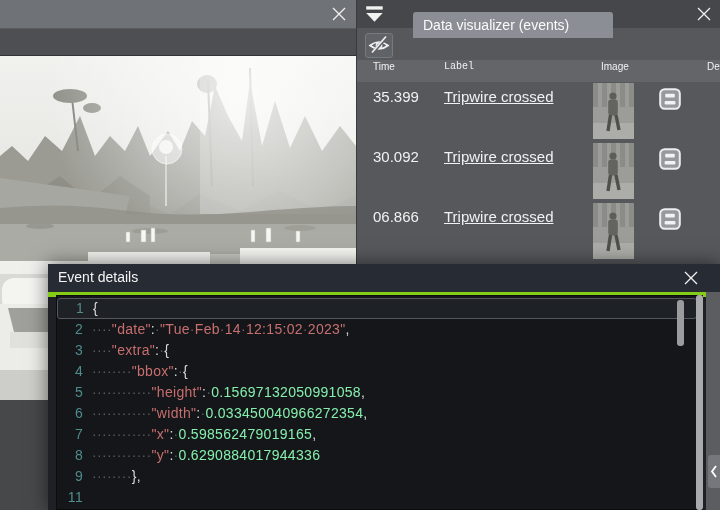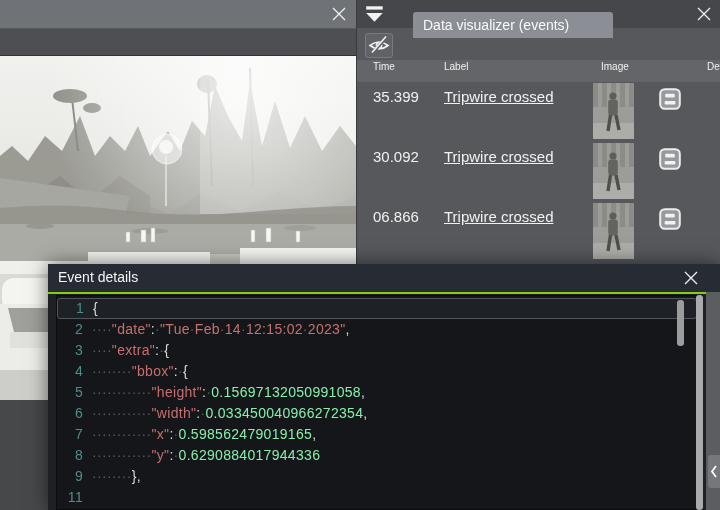--- a/index.html
+++ b/index.html
@@ -23,31 +23,31 @@
   
   #right-panel{left:356px;top:0;width:364px;height:510px;background:#57585c;border-left:1px solid #3a3b3e;}
   #tabbar{left:0;top:0;width:364px;height:28px;background:#45474a;}
   #collapse-btn{left:7px;top:5px;width:22px;height:18px;cursor:pointer;}
   #viz-tab{left:36px;top:12px;width:200px;height:26px;background:#8b8f95;border-radius:3px 3px 0 0;
            color:#fafafa;font-size:14px;line-height:26px;padding-left:10px;box-sizing:border-box;cursor:pointer;margin-left:20px;}
   #viz-close{right:10px;top:7px;width:14px;height:14px;cursor:pointer;}
   #hide-btn{left:8px;top:33px;width:26px;height:23px;background:#5f6266;border:1px solid #76797d;border-radius:3px;cursor:pointer;}
   #table-header{left:0;top:60px;width:364px;height:22px;background:#646569;color:#f2f2f2;font-size:10px;}
   #table-header span{position:absolute;top:1px;}
-  .col-time{left:16px;} .col-label{left:87px;} .col-image{left:236px;margin-left:8px;} .col-details{left:302px;margin-left:48px;}
+  .col-time{left:16px;} .col-label{left:87px;font-family:Liberation Mono, monospace;} .col-image{left:236px;margin-left:8px;} .col-details{left:302px;margin-left:48px;}
   #event-table-body{left:0;top:82px;width:364px;height:428px;}
   .event-row{position:absolute;left:0;width:316px;height:60px;}
   .event-time,.event-label{position:absolute;top:6px;color:#f1f1f1;font-size:15px;}
   .event-time{left:16px;} .event-label{left:87px;text-decoration:underline;}
   .thumb{position:absolute;left:236px;top:1px;width:41px;height:56px;cursor:pointer;}
   .details-btn{position:absolute;left:302px;top:6px;width:22px;height:22px;cursor:pointer;background:none;border:none;padding:0;}
 
   
   #event-panel{left:48px;top:264px;width:672px;height:246px;background:#1e2025;box-shadow:0 0 18px rgba(0,0,0,.55);}
-  #event-titlebar{left:0;top:0;width:672px;height:28px;background:#272b33;border-bottom:2px solid #84cc16;}
+  #event-titlebar{left:0;top:0;width:672px;height:28px;background:#272b33;border-bottom:5px solid #84cc16;}
   #event-title{left:10px;top:5px;color:#f4f4f4;font-size:14px;}
   #event-close{left:636px;top:7px;width:14px;height:14px;cursor:pointer;}
   #code-area{left:8px;top:31px;width:647px;height:215px;background:#14161a;border:1px solid #0b0c0e;box-sizing:border-box;
              overflow:hidden;cursor:text;}
   #code-lines{padding-top:2px;}
   .code-line{height:21px;line-height:21px;font-size:14px;white-space:nowrap;display:flex;letter-spacing:.3px;}
   .code-line.current{border:1px solid #54575d;border-radius:3px;background:#1e2125;height:19px;line-height:19px;margin-right:5px;}
   .ln{width:26px;min-width:26px;text-align:right;margin-right:9px;color:#4f8c8c;}
   .tok-p{color:#d9dadb;} .tok-k{color:#c76e6e;} .tok-s{color:#c77070;}
   .tok-n{color:#86efac;} .tok-w{color:#5a5c5e;} .tok-d{color:#7a5f5d;}

